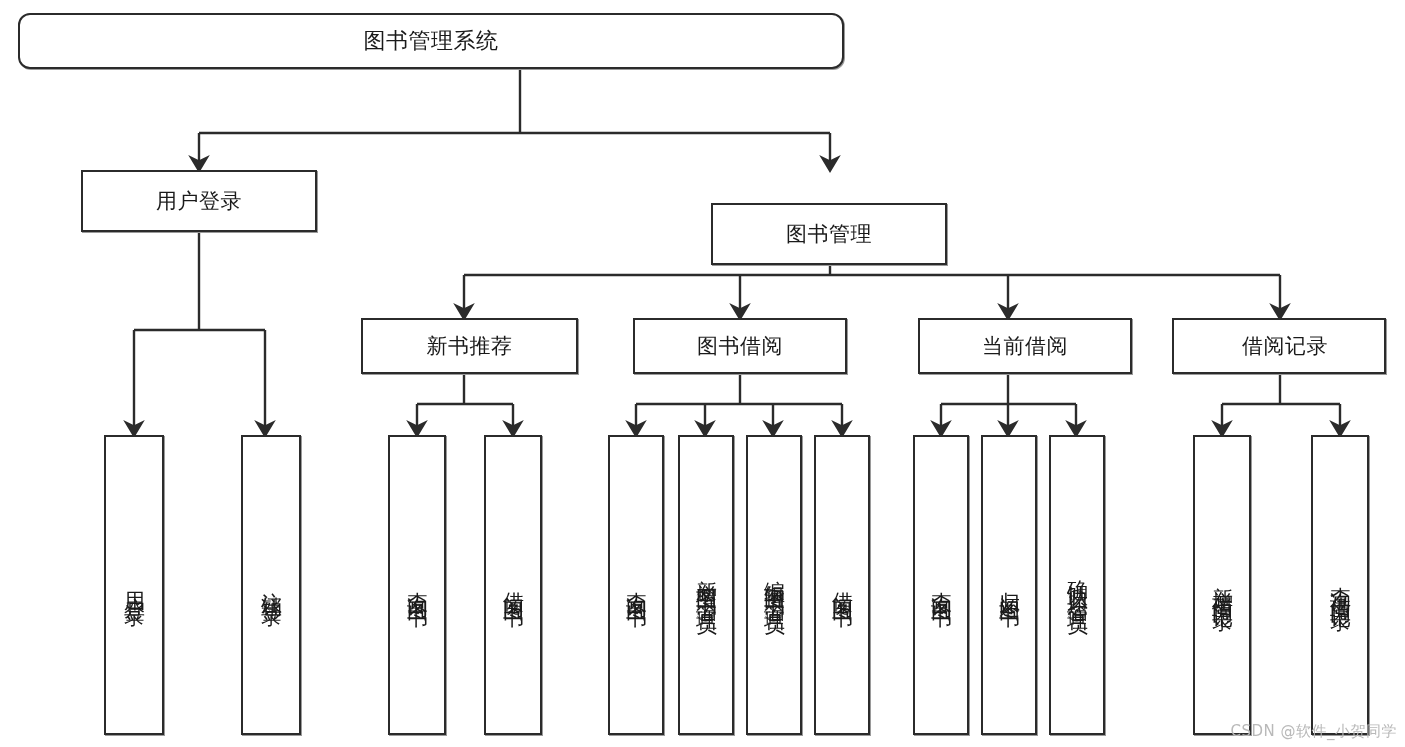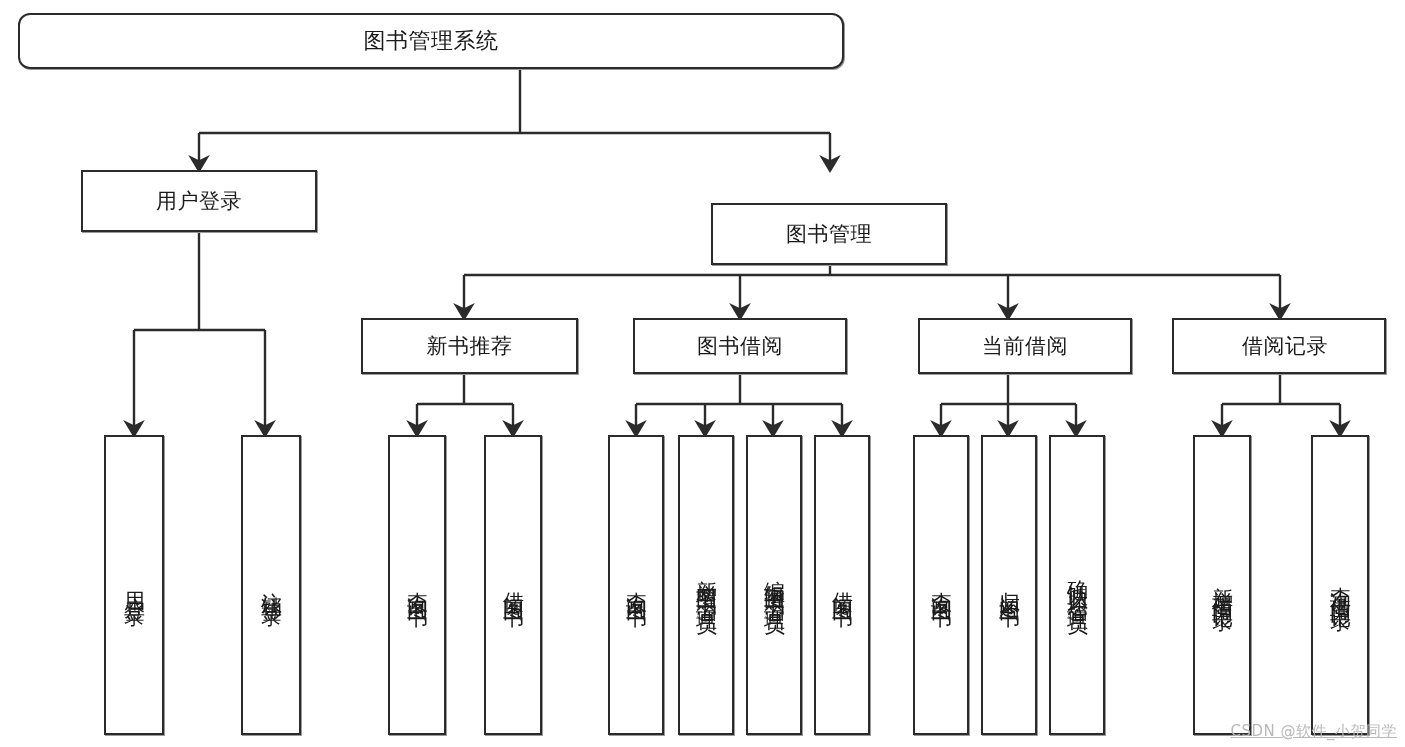--- a/index.html
+++ b/index.html
@@ -67,21 +67,20 @@
   }
   .watermark {
     position: absolute;
     right: 8px;
     bottom: 6px;
     font-size: 15px;
     color: #b9b9b9;
     z-index: 5;
     white-space: nowrap;
     letter-spacing: 0.5px;
-    text-decoration: underline;
   }
 </style>
 </head>
 <body>
 
 <div id="diagram-canvas">
 
   <svg id="edge-layer" viewBox="0 0 1405 747" width="1405" height="747">
     <defs>
       <marker id="arrow" markerWidth="10" markerHeight="10" refX="4.2" refY="5" orient="auto" markerUnits="strokeWidth">

